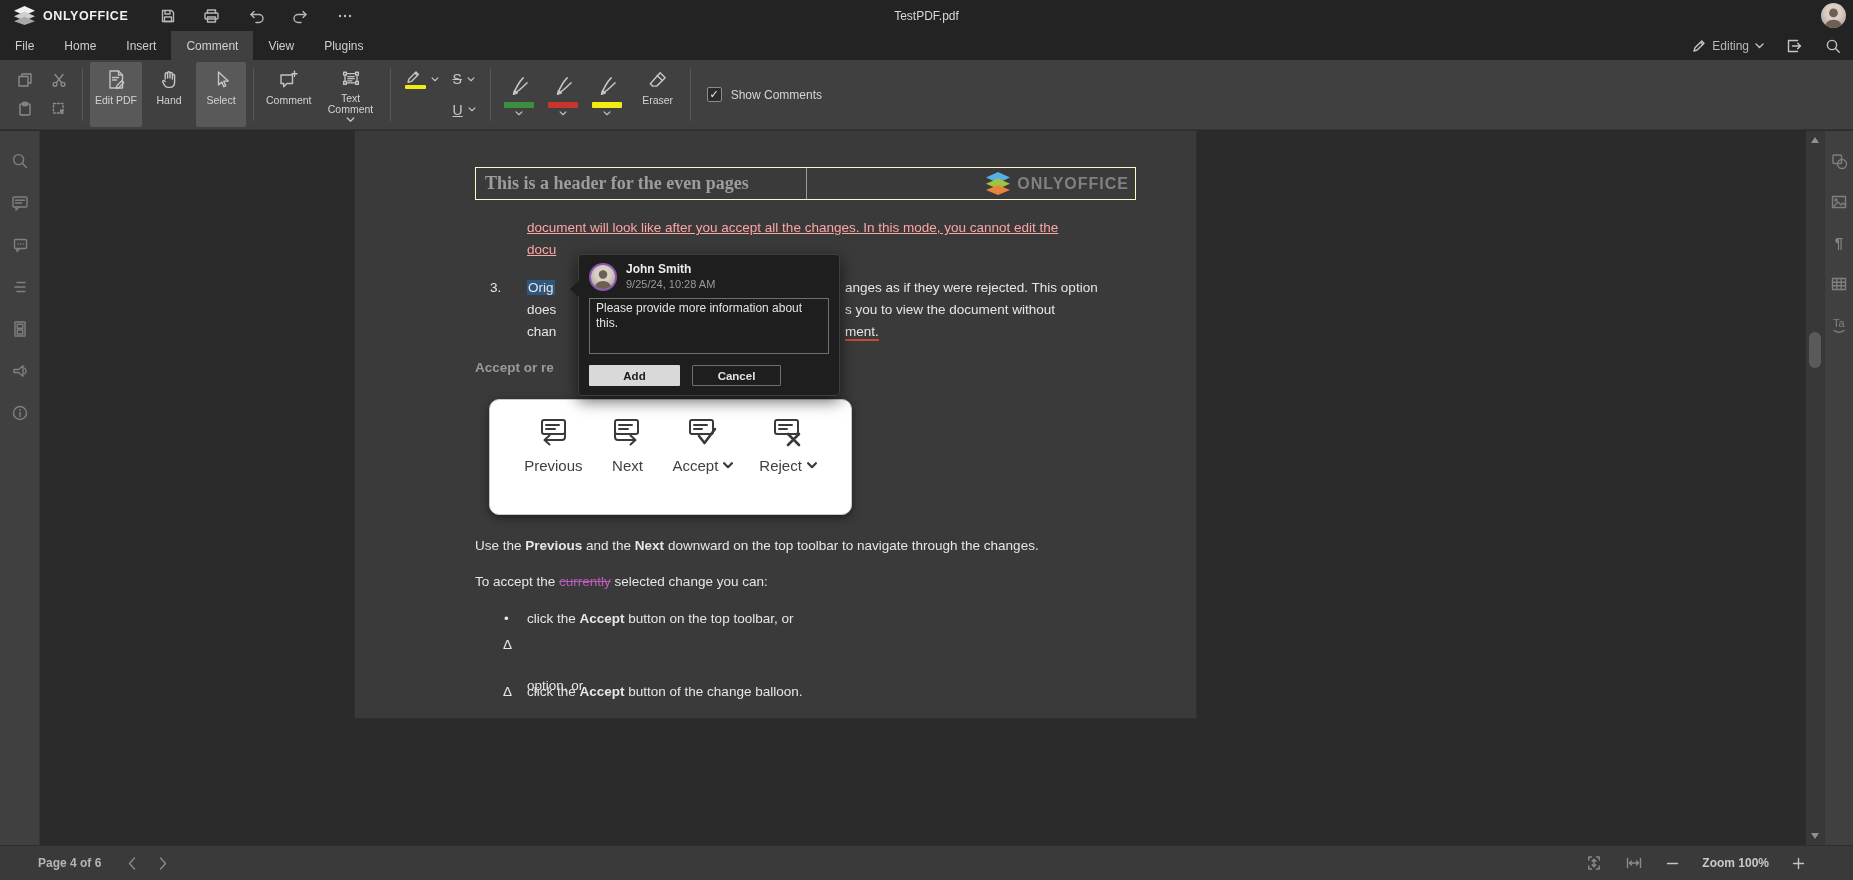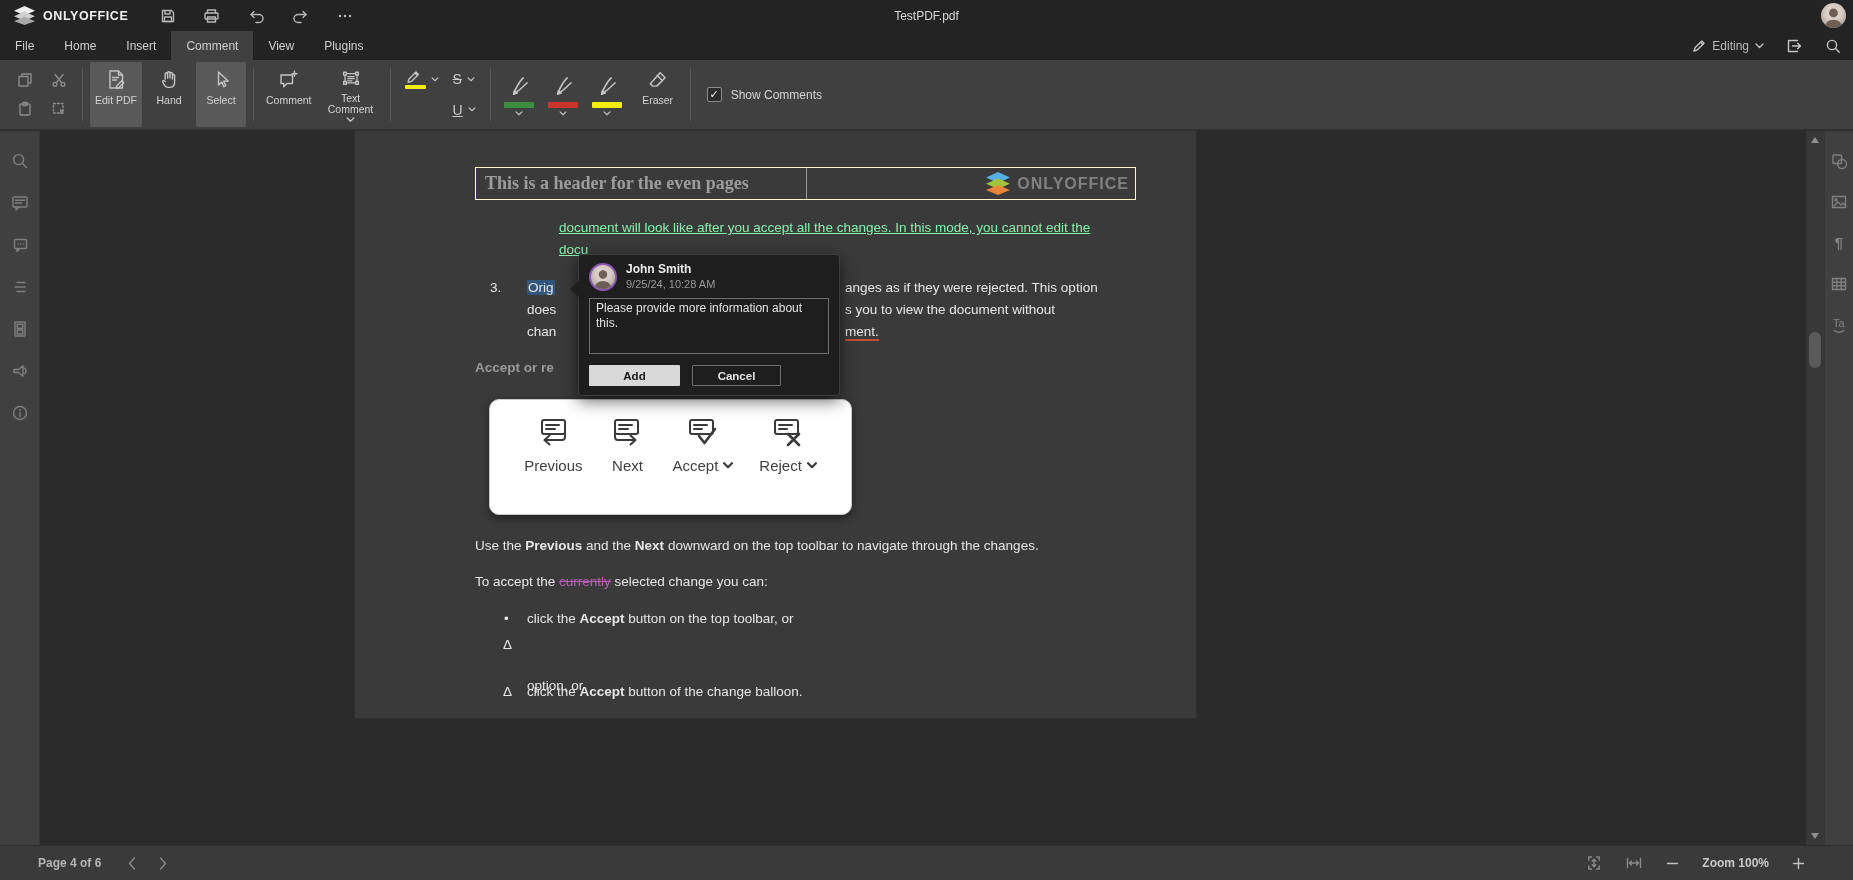--- a/index.html
+++ b/index.html
@@ -59,21 +59,21 @@
   .vscroll{position:absolute;right:29px;top:131px;width:18px;bottom:35px;background:#383838;}
   .varrow{position:absolute;left:5px;width:0;height:0;border-left:4.5px solid transparent;border-right:4.5px solid transparent;}
   .varrow.up{top:6px;border-bottom:6px solid #909090;}
   .varrow.down{bottom:6px;border-top:6px solid #909090;}
   .vthumb{position:absolute;left:3px;top:201px;width:12px;height:36px;background:#5a5a5a;border-radius:6px;}
 
   
   .page{position:absolute;left:355px;top:131px;width:841px;height:587px;background:#3a3a3a;
         box-shadow:0 0 0 1px #2e2e2e;}
   .doc-text{position:absolute;font-size:13.5px;line-height:17px;color:#e6e6e6;white-space:nowrap;}
-  .purple{color:#86efac;text-decoration:underline;margin-left:32px;}
+  .purple{color:#fca5a5;text-decoration:underline;}
   .del{color:#b85cb8;text-decoration:line-through;}
   .selblue{background:#31567e;color:#e5e5e5;font-weight:normal;padding:0 1px;}
   .redline{border-bottom:2px solid #c44b35;padding-bottom:0px;}
   .hdr-table{position:absolute;left:120px;top:36px;width:661px;height:33px;display:flex;
              border:1px solid #fef9c3;box-sizing:border-box;}
   .hdr-c1{width:331px;border-right:1px solid #9a9a9a;display:flex;align-items:center;padding-left:9px;box-sizing:border-box;
           font-family:"Liberation Serif",serif;font-weight:bold;font-size:18px;color:#9d9d9d;}
   .hdr-c2{flex:1;display:flex;align-items:center;justify-content:flex-end;padding-right:6px;gap:6px;}
   .hdr-logo-text{font-size:16px;font-weight:bold;color:#818181;letter-spacing:1px;}
   .heading{position:absolute;font-size:13.5px;font-weight:bold;color:#9a9a9a;white-space:nowrap;}

